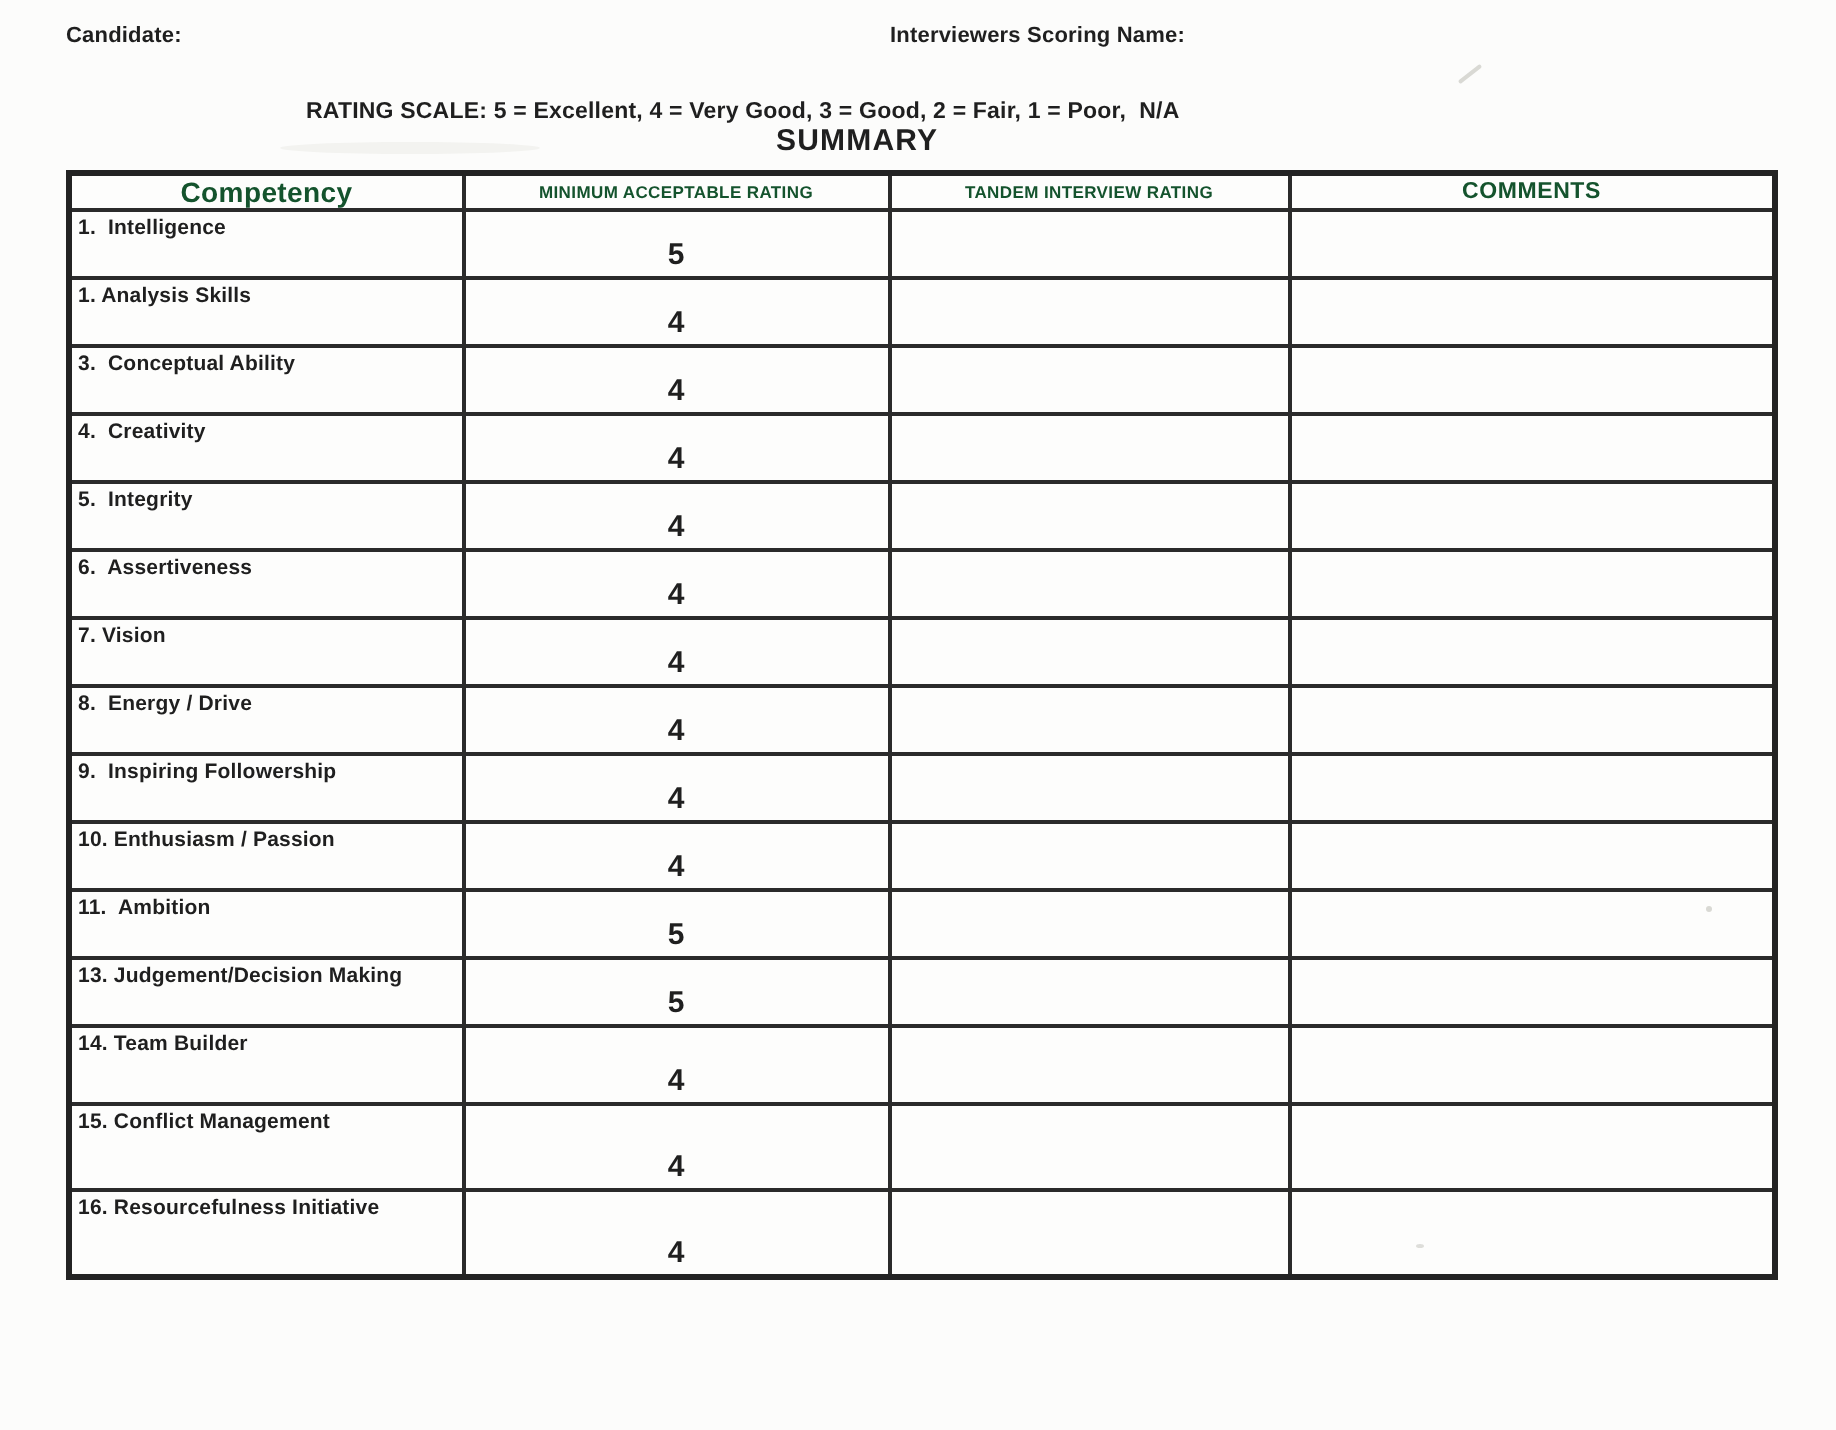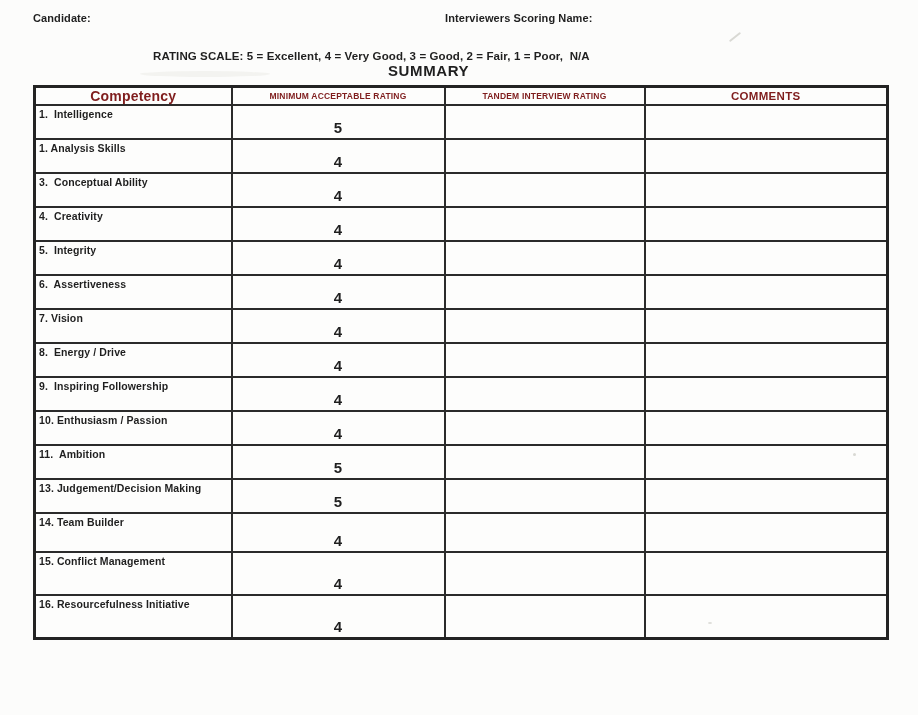--- a/index.html
+++ b/index.html
@@ -43,21 +43,21 @@
     table-layout: fixed;
     border: 3px solid #232323;
     background: #fdfdfc;
   }
   col.c1 { width: 197px; }
   col.c2 { width: 213px; }
   col.c3 { width: 200px; }
   col.c4 { width: 243px; }
   th, td { border: 2px solid #2b2b2b; }
   thead tr { height: 18px; }
-  th { text-align: center; vertical-align: middle; padding: 0; color: #7f1d1d; }
+  th { text-align: center; vertical-align: middle; padding: 0; color: #14532d; }
   th.col-competency { font-size: 14px; letter-spacing: 0.2px; }
   th.col-small { font-size: 8.5px; letter-spacing: 0.2px; }
   th.col-comments { font-size: 11.5px; letter-spacing: 0.3px; }
   td.cell-competency {
     font-size: 10.5px;
     text-align: left;
     vertical-align: top;
     padding: 2px 3px 0 3px;
     white-space: pre-wrap;
     letter-spacing: 0.1px;

